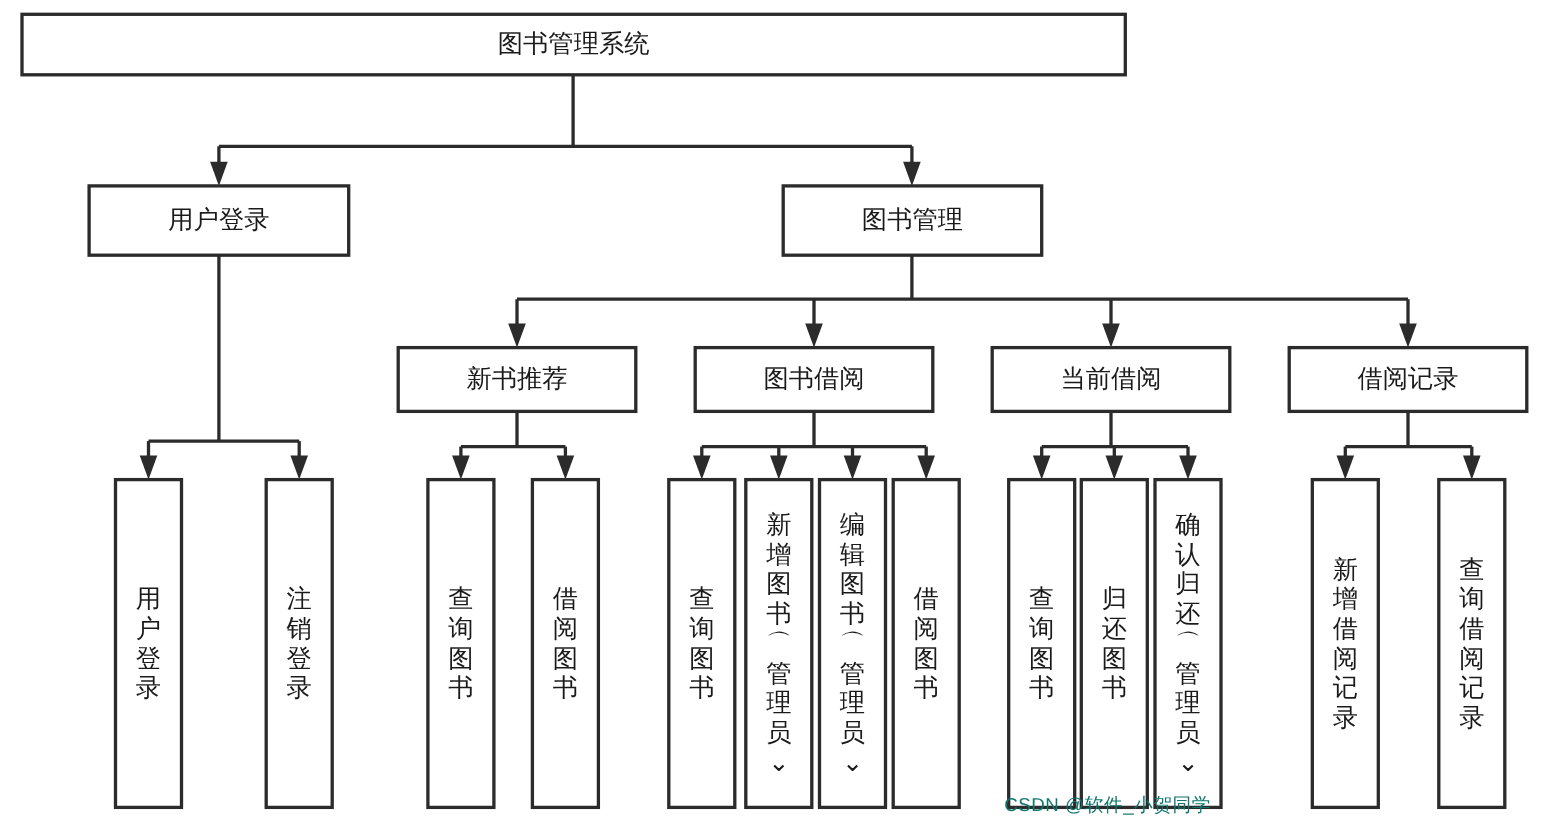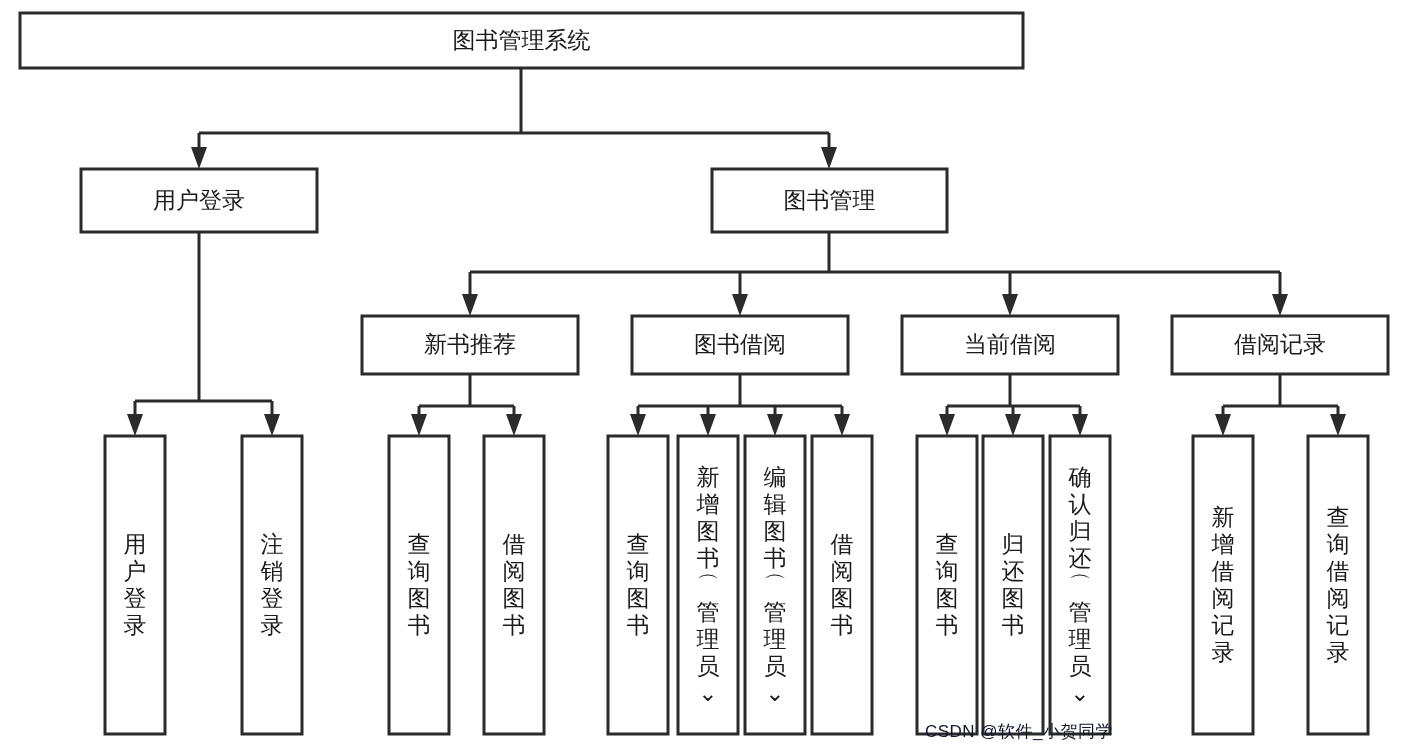--- a/index.html
+++ b/index.html
@@ -48,25 +48,25 @@
     dominant-baseline: middle;
   }
   .node-label-v {
     font-family: "Liberation Sans", "DejaVu Sans", sans-serif;
     font-size: 23px;
     fill: #1a1a1a;
     text-anchor: middle;
   }
   .watermark {
     position: absolute;
-    right: 0;
+    right: 12px;
     bottom: 4px;
     font-family: "Liberation Sans", "DejaVu Sans", sans-serif;
     font-size: 17px;
-    color: #0f172a;
+    color: #0f766e;
     white-space: nowrap;
     letter-spacing: 0.5px;
   }
 </style>
 </head>
 <body>
 
 <div id="diagram-root">
   <svg class="diagram" viewBox="0 0 1405 747">
     <g id="connectors-layer">

